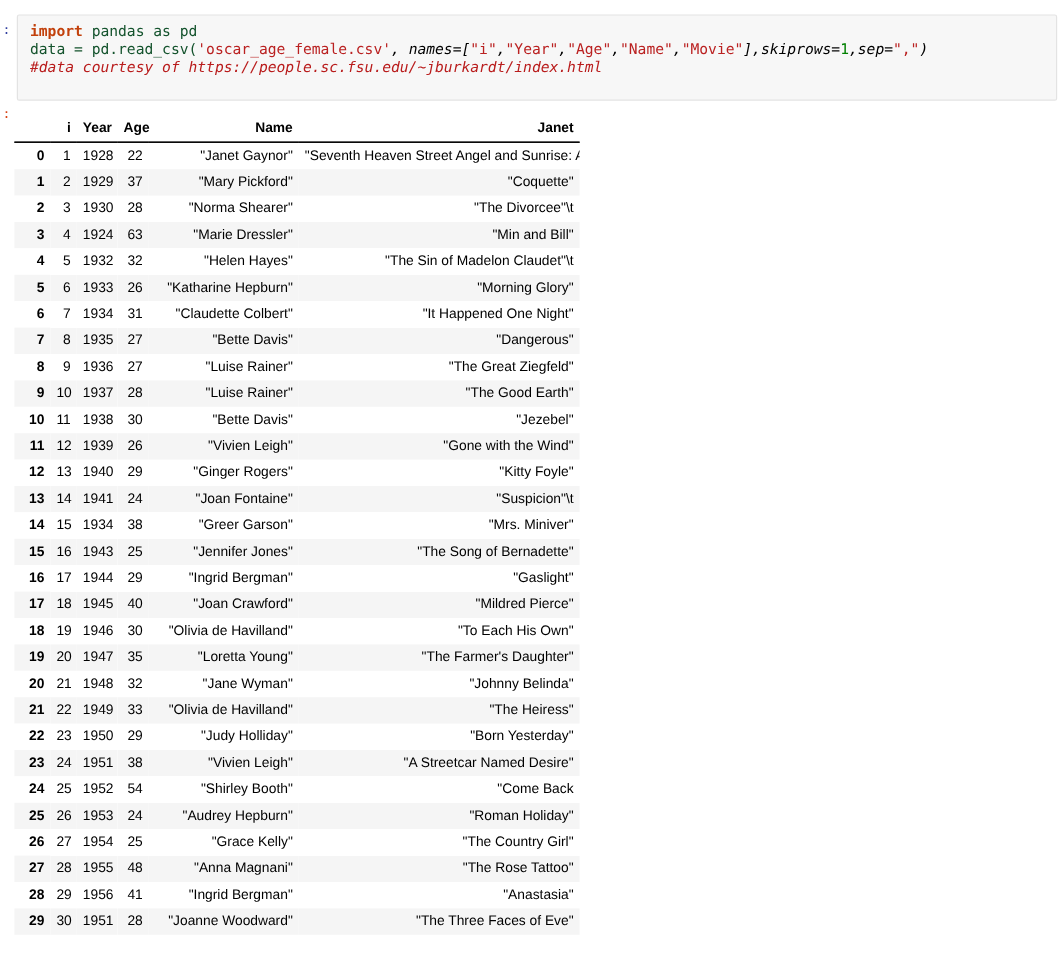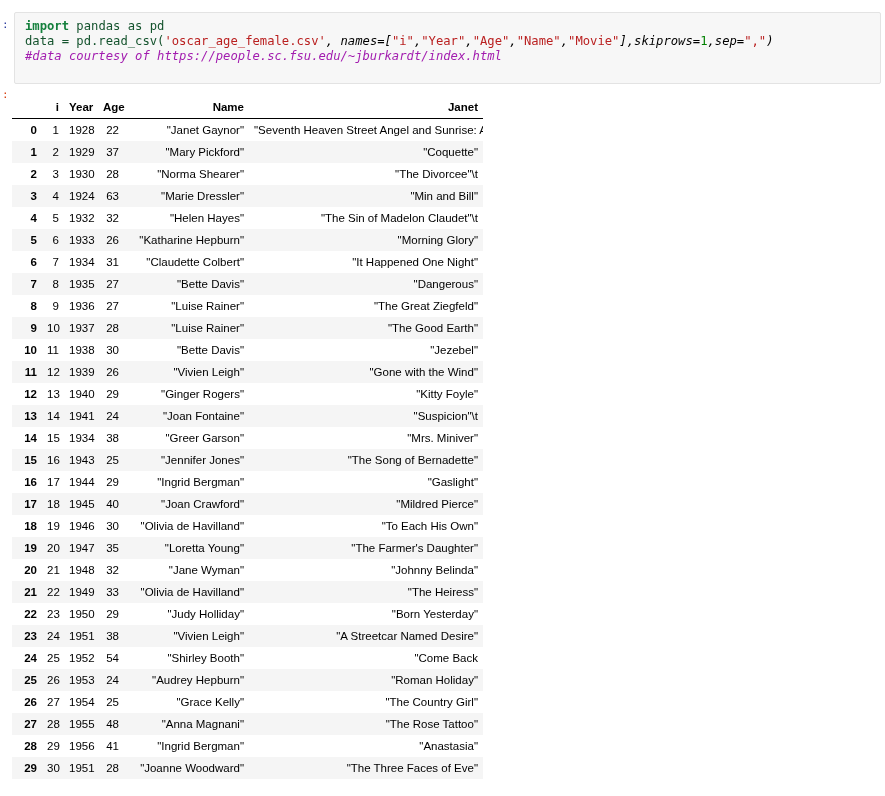--- a/index.html
+++ b/index.html
@@ -54,26 +54,26 @@
     box-sizing: border-box;
     min-height: 72px;
   }
   .code-line {
     font-family: "DejaVu Sans Mono", monospace;
     font-size: 12.2px;
     line-height: 15px;
     white-space: pre;
     color: #000000;
   }
-  .tok-kw      { color: #15803d; font-weight: bold; }
+  .tok-kw      { color: #c2410c; font-weight: bold; }
   .tok-name    { color: #14532d; }
   .tok-str     { color: #ba2121; }
   .tok-num     { color: #008000; }
   .tok-punct   { color: #000000; font-style: italic; }
-  .tok-comment { color: #a21caf; font-style: italic; }
+  .tok-comment { color: #b91c1c; font-style: italic; }
 
   
   .prompt-out {
     position: absolute;
     left: 2px;
     top: 88px;
     width: 12px;
     font-family: "DejaVu Sans Mono", monospace;
     font-size: 11px;
     line-height: 13px;

